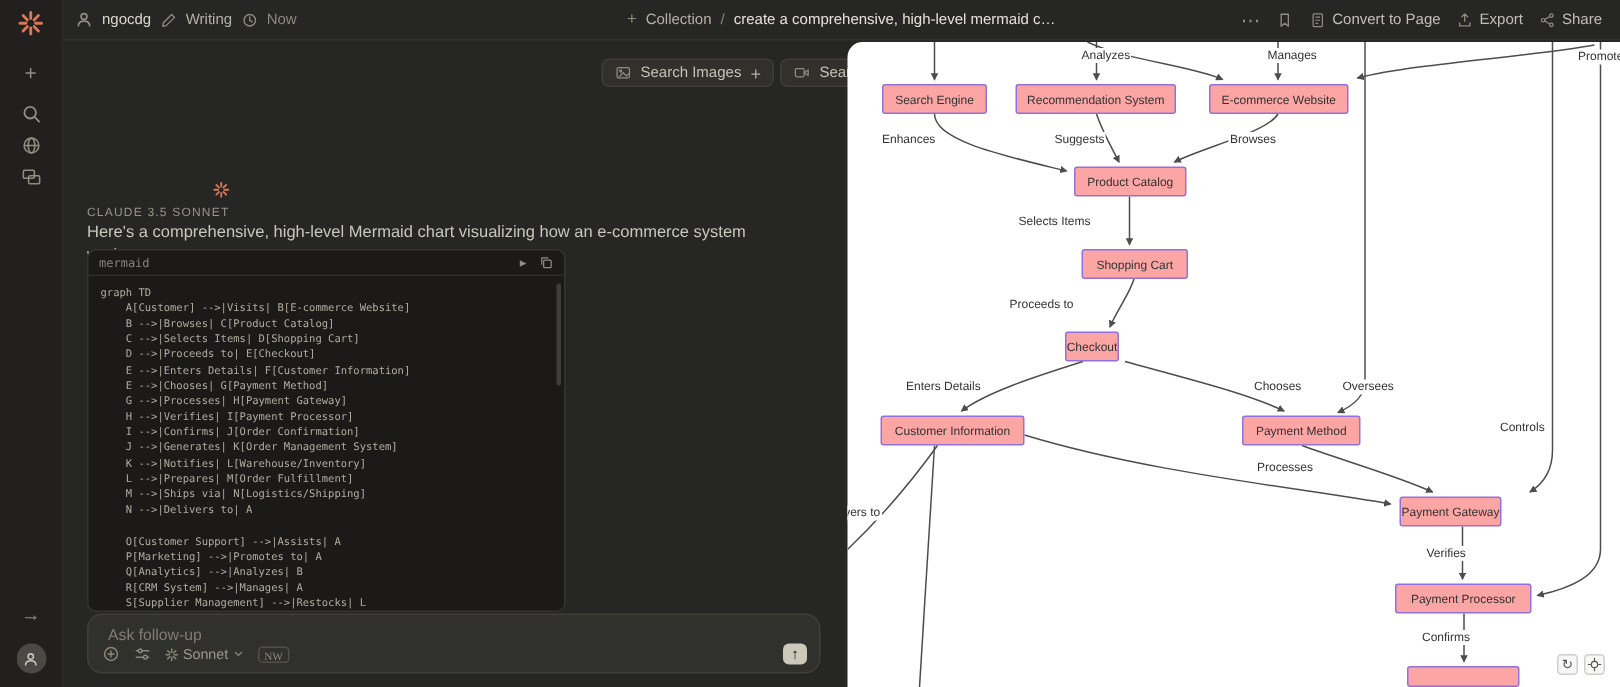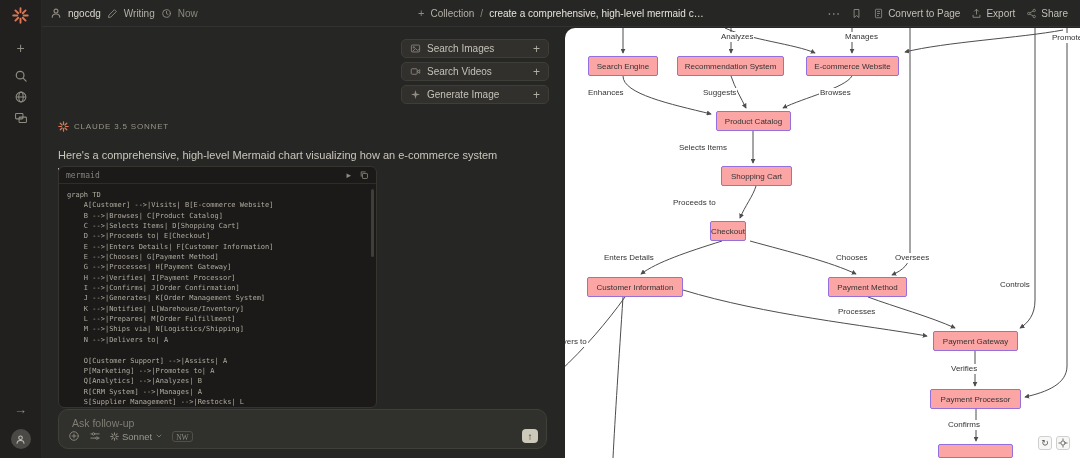--- a/index.html
+++ b/index.html
@@ -39,41 +39,41 @@
   .rail .avatar{
     width:20px;height:20px;border-radius:50%;background:#4a4945;margin-bottom:9px;
     display:flex;align-items:center;justify-content:center;color:#c5c2b8;cursor:pointer;
   }
   
   .chat-title{
     position:absolute;left:58px;top:58px;width:334px;
     font-family:"Liberation Serif",serif;font-size:15.5px;line-height:1.38;
     color:#ebe8de;font-weight:500;z-index:2;
   }
-  .model-row{position:absolute;left:58px;top:121px;display:flex;align-items:center;gap:5px;z-index:2;}
+  .model-row{position:absolute;left:58px;top:121px;display:flex;align-items:flex-end;gap:5px;z-index:2;flex-direction:column;}
   .model-name{font-size:8px;letter-spacing:0.8px;color:#97948a;text-transform:uppercase;}
   .intro{position:absolute;left:58px;top:137px;width:462px;font-size:11px;line-height:1.35;color:#c9c6bc;z-index:2;}
   
   .codeblock{
     position:absolute;left:58px;top:166px;width:319px;height:242px;
     background:#1b1a18;border:1px solid #35342f;border-radius:6px;z-index:2;overflow:hidden;
   }
   .code-head{
     height:17px;display:flex;align-items:center;padding:0 7px;
     border-bottom:1px solid #2e2d29;
   }
   .code-lang{font-family:"DejaVu Sans Mono",monospace;font-size:8px;color:#85827a;}
   .code-actions{margin-left:auto;display:flex;align-items:center;gap:8px;color:#85827a;}
   .code-body{
     margin:0;padding:6px 0 4px 8px;font-family:"DejaVu Sans Mono",monospace;
     font-size:7px;line-height:10.35px;color:#b0aca0;white-space:pre;overflow:hidden;
   }
   .code-scroll{position:absolute;right:2px;top:22px;width:3px;height:68px;background:#3f3e3a;border-radius:2px;}
   
-  .chips{position:absolute;left:401px;top:39px;width:148px;display:flex;flex-direction:column;gap:4px;z-index:3;}
+  .chips{position:absolute;left:401px;top:39px;width:148px;display:flex;flex-direction:row;gap:4px;z-index:3;}
   .chip{
     height:19px;display:flex;align-items:center;gap:6px;padding:0 8px;
     background:#31302d;border:1px solid #3e3d38;border-radius:5px;
     font-size:10px;color:#c4c1b7;cursor:pointer;
   }
   .chip .chip-label{flex:1;white-space:nowrap;}
   .chip .chip-plus{color:#b0ada3;font-size:12px;line-height:1;}
   
   .composer{
     position:absolute;left:58px;top:409px;width:489px;height:40px;
@@ -377,21 +377,21 @@
     </svg>
     <div id="diagram-nodes">
         <div class="m-node" style="left: 23px; top: 28px; width: 70px; height: 20px;">Search Engine</div>
         <div class="m-node" style="left: 112px; top: 28px; width: 107px; height: 20px;">Recommendation System</div>
         <div class="m-node" style="left: 241px; top: 28px; width: 93px; height: 20px;">E-commerce Website</div>
         <div class="m-node" style="left: 151px; top: 83px; width: 75px; height: 20px;">Product Catalog</div>
         <div class="m-node" style="left: 156px; top: 138px; width: 71px; height: 20px;">Shopping Cart</div>
         <div class="m-node" style="left: 145px; top: 193px; width: 36px; height: 20px;">Checkout</div>
         <div class="m-node" style="left: 22px; top: 249px; width: 96px; height: 20px;">Customer Information</div>
         <div class="m-node" style="left: 263px; top: 249px; width: 79px; height: 20px;">Payment Method</div>
-        <div class="m-node" style="left: 368px; top: 303px; width: 85px; height: 20px;">Payment Gateway</div>
+        <div class="m-node" style="left: 368px; top: 303px; width: 68px; height: 20px;">Payment Gateway</div>
         <div class="m-node" style="left: 365px; top: 361px; width: 91px; height: 20px;">Payment Processor</div>
         <div class="m-node" style="left: 373px; top: 416px; width: 75px; height: 14px;"></div>
         <div class="m-label" style="left: 155px; top: 4px;">Analyzes</div>
         <div class="m-label" style="left: 279px; top: 4px;">Manages</div>
         <div class="m-label" style="left: 486px; top: 5px;">Promotes to</div>
         <div class="m-label" style="left: 22px; top: 60px;">Enhances</div>
         <div class="m-label" style="left: 137px; top: 60px;">Suggests</div>
         <div class="m-label" style="left: 254px; top: 60px;">Browses</div>
         <div class="m-label" style="left: 113px; top: 115px;">Selects Items</div>
         <div class="m-label" style="left: 107px; top: 170px;">Proceeds to</div>

